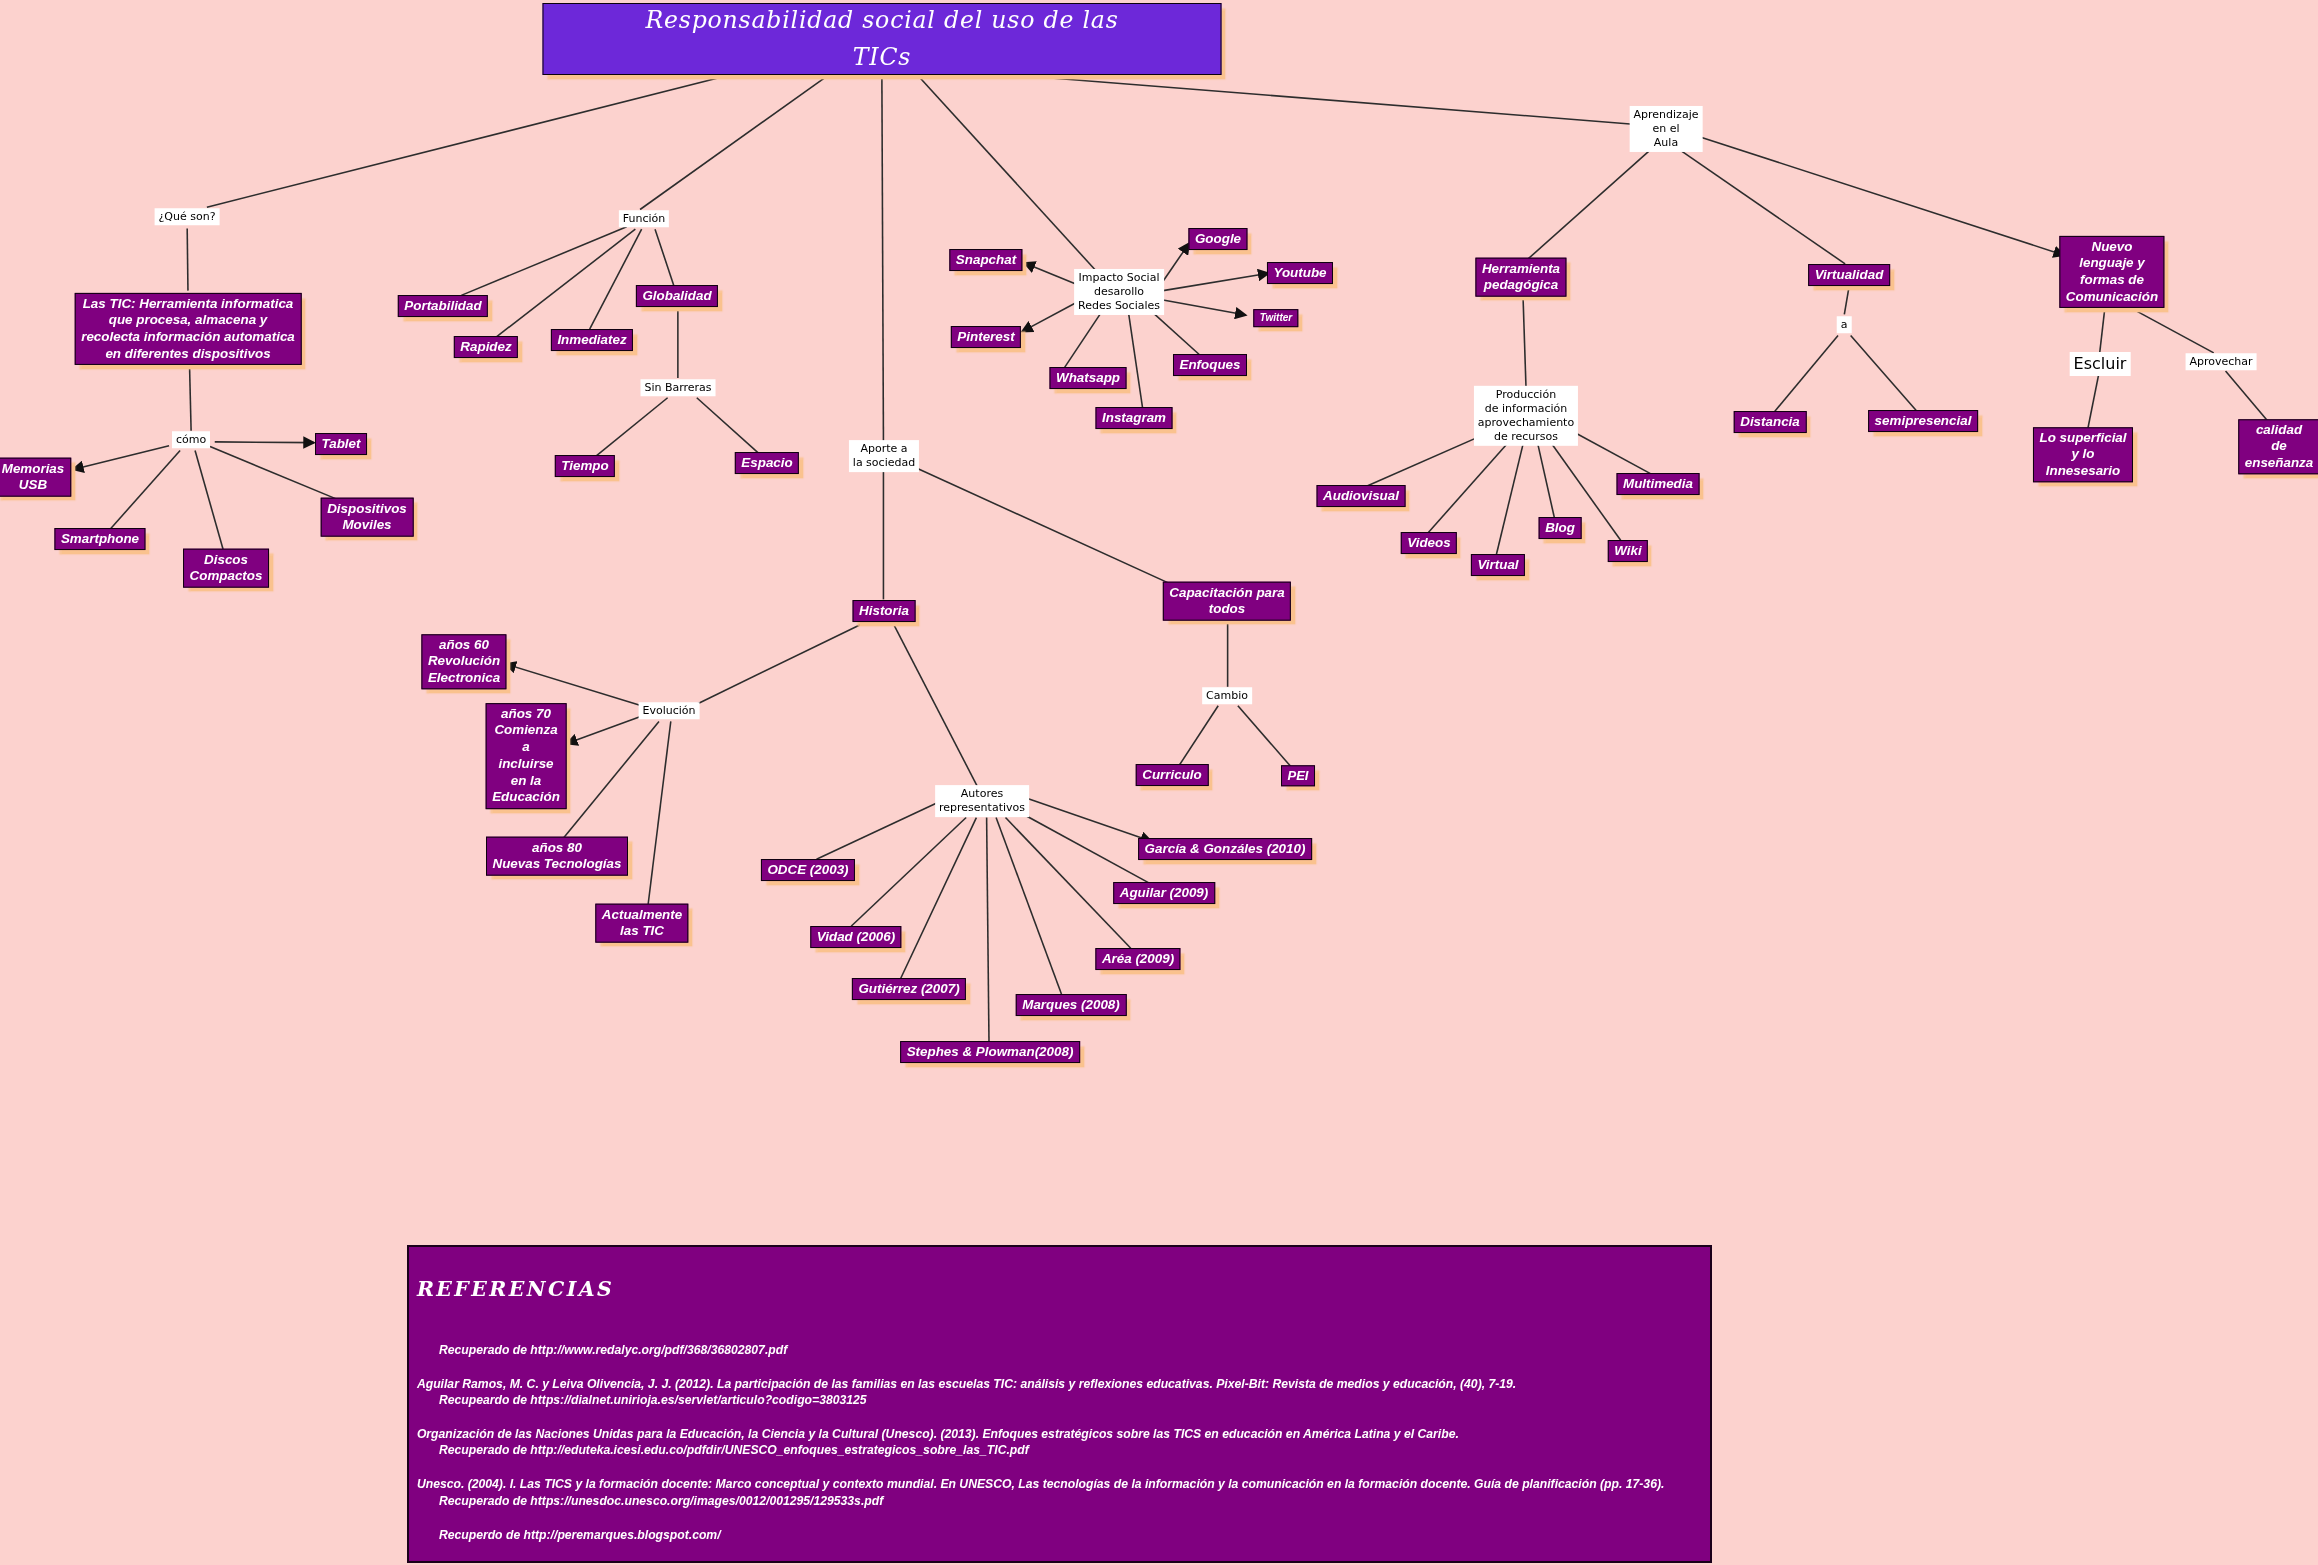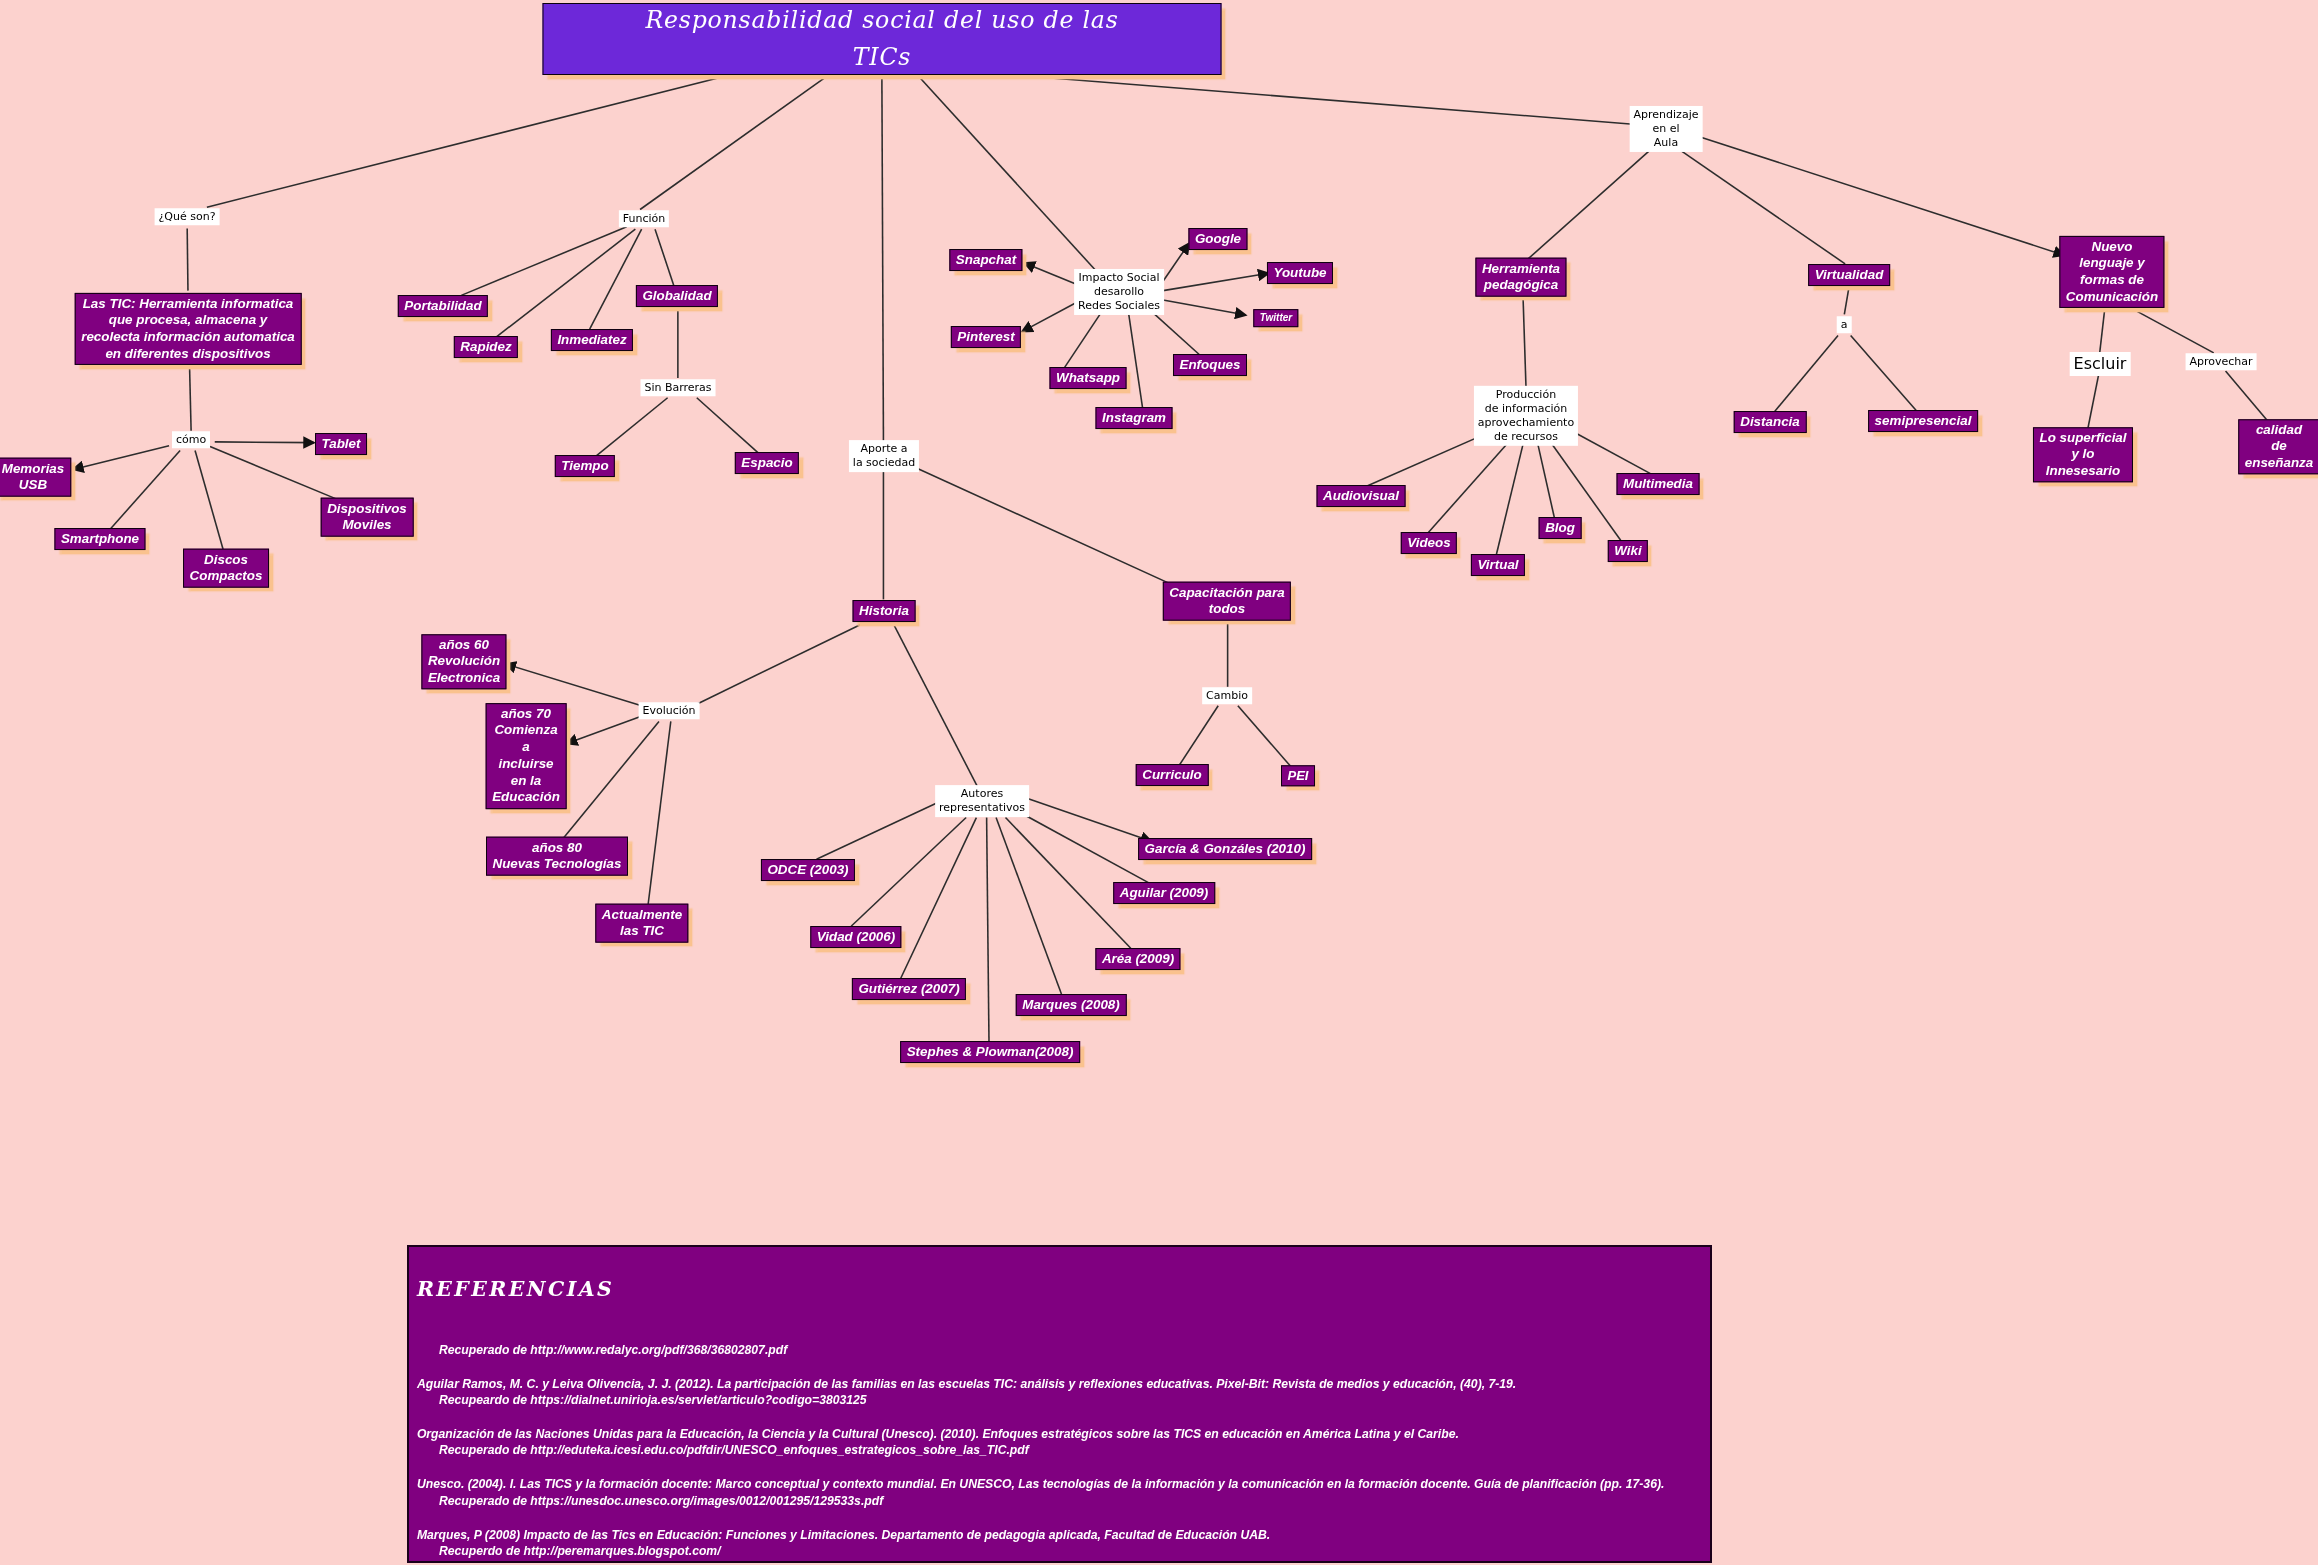--- a/index.html
+++ b/index.html
@@ -165,29 +165,28 @@
     <h2 class="ref-heading">REFERENCIAS</h2>
     <div id="references-list">
         <div class="ref-entry">
           <div class="ref-source">Recuperado de http://www.redalyc.org/pdf/368/36802807.pdf</div>
         </div>
         <div class="ref-entry">
           <div>Aguilar Ramos, M. C. y Leiva Olivencia, J. J. (2012). La participación de las familias en las escuelas TIC: análisis y reflexiones educativas. Pixel-Bit: Revista de medios y educación, (40), 7-19.</div>
           <div class="ref-source">Recupeardo de https://dialnet.unirioja.es/servlet/articulo?codigo=3803125</div>
         </div>
         <div class="ref-entry">
-          <div>Organización de las Naciones Unidas para la Educación, la Ciencia y la Cultural (Unesco). (2010). Enfoques estratégicos sobre las TICS en educación en América Latina y el Caribe.</div>
+          <div>Organización de las Naciones Unidas para la Educación, la Ciencia y la Cultural (Unesco). (2013). Enfoques estratégicos sobre las TICS en educación en América Latina y el Caribe.</div>
           <div class="ref-source">Recuperado de http://eduteka.icesi.edu.co/pdfdir/UNESCO_enfoques_estrategicos_sobre_las_TIC.pdf</div>
         </div>
         <div class="ref-entry">
           <div>Unesco. (2004). I. Las TICS y la formación docente: Marco conceptual y contexto mundial. En UNESCO, Las tecnologías de la información y la comunicación en la formación docente. Guía de planificación (pp. 17-36).</div>
           <div class="ref-source">Recuperado de https://unesdoc.unesco.org/images/0012/001295/129533s.pdf</div>
         </div>
         <div class="ref-entry">
-          <div>Marques, P (2008) Impacto de las Tics en Educación: Funciones y Limitaciones. Departamento de pedagogia aplicada, Facultad de Educación UAB.</div>
           <div class="ref-source">Recuperdo de http://peremarques.blogspot.com/</div>
         </div>
       </div>
   </div>
 <div class="node title" style="left: 882px; top: 39px; font-size: 23.6px; width: 679px; height: 72px;">Responsabilidad social del uso de las
 TICs</div>
     <div class="node white" style="left: 187px; top: 217px; font-size: 11px;">¿Qué son?</div>
     <div class="node purple" style="left: 188px; top: 329px; font-size: 13.4px;">Las TIC: Herramienta informatica
 que procesa, almacena y
 recolecta información automatica

